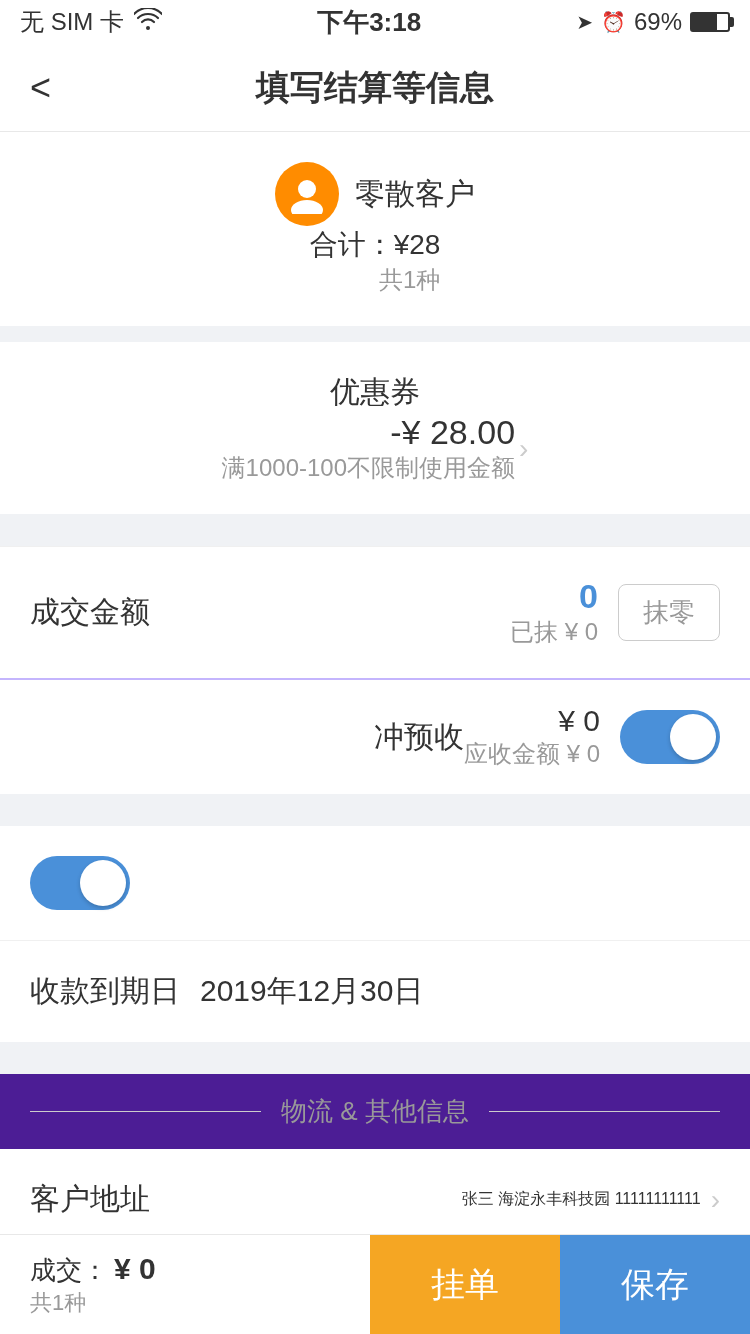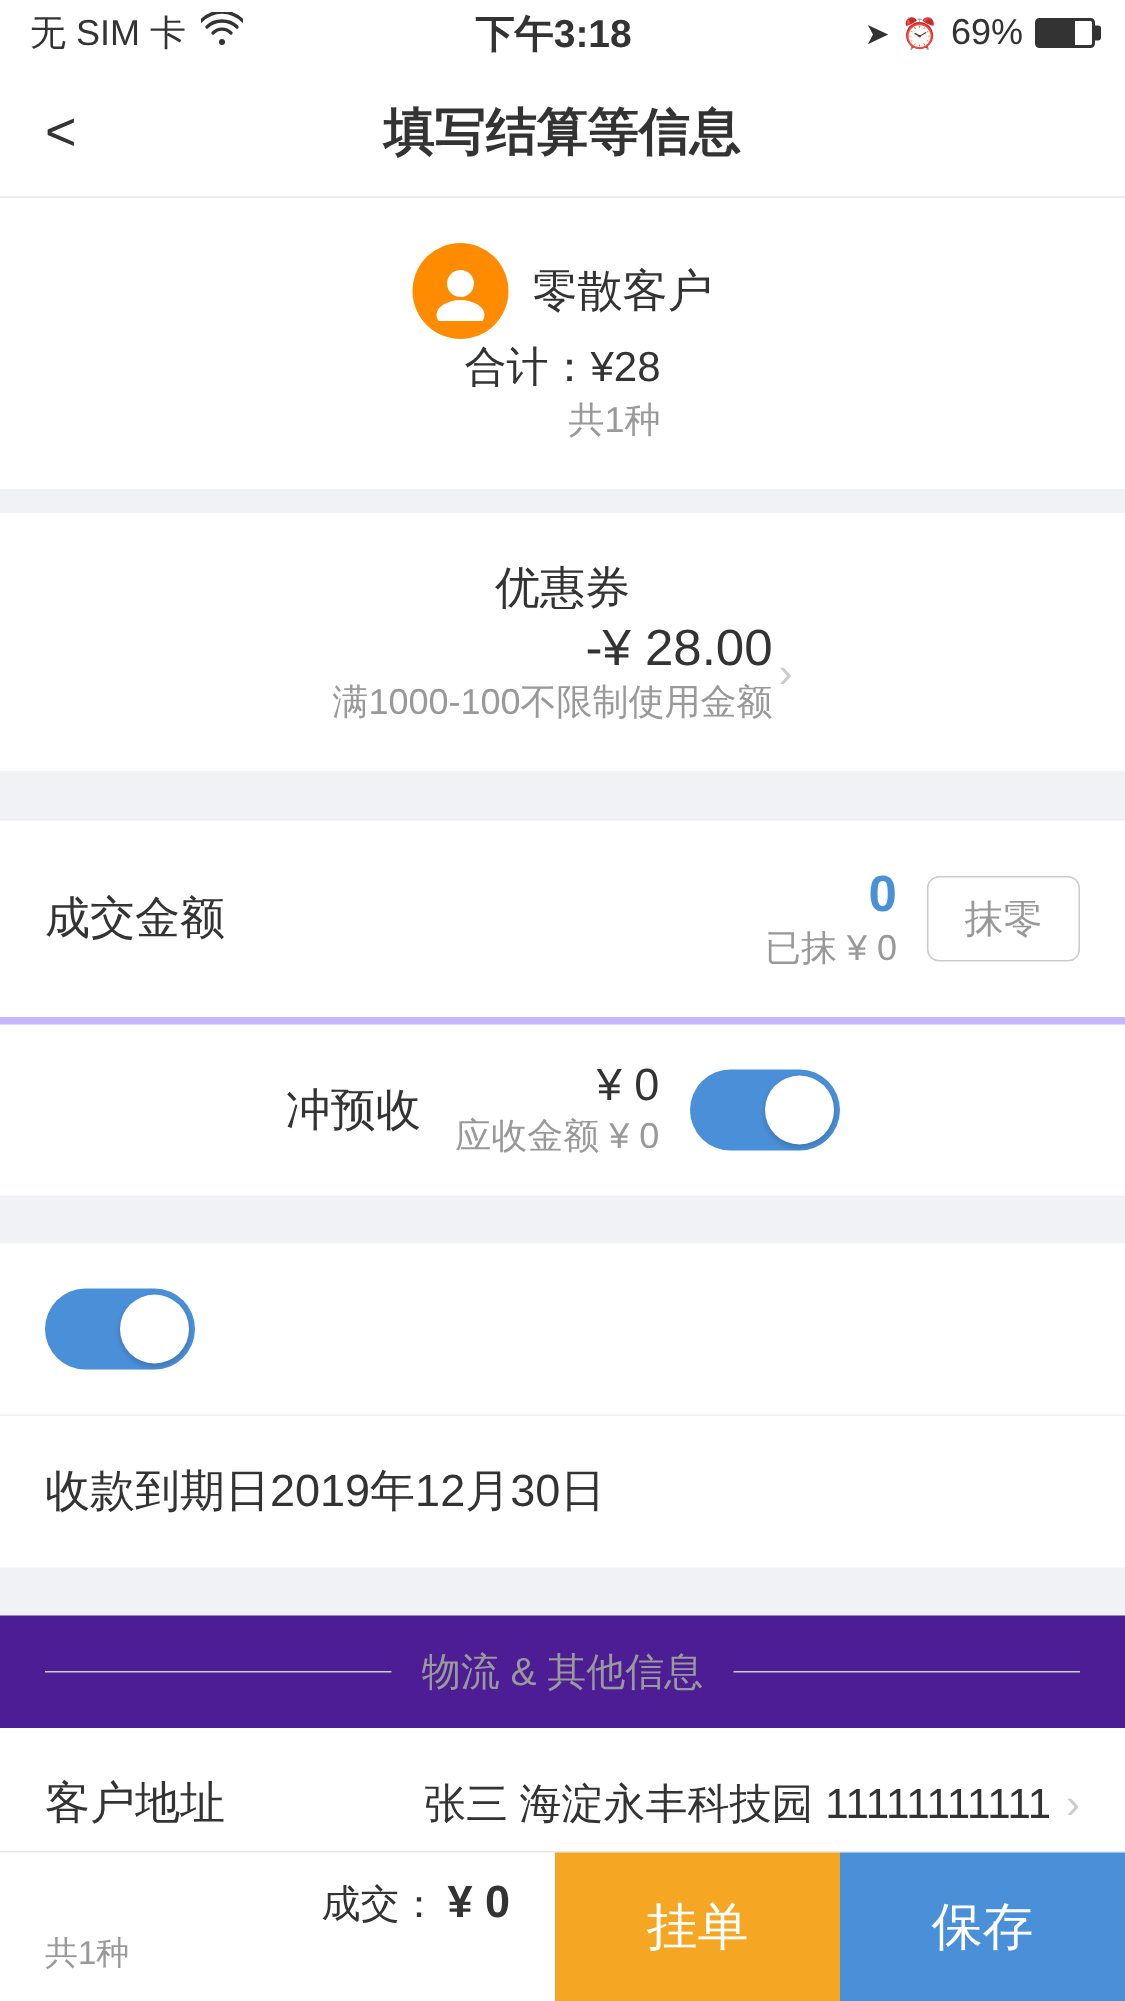--- a/index.html
+++ b/index.html
@@ -178,23 +178,22 @@
       align-items: center;
       gap: 20px;
     }
     .deal-right-col { text-align: right; }
 
     
     .prepay-row {
       padding: 24px 30px;
       display: flex;
       align-items: center;
-      justify-content: center;
-      border-top: 5px solid #c4b5fd;
-      gap: 23px;
+      justify-content: flex-end;
+      border-top: 2px solid #c4b5fd;
     }
     .prepay-right {
       display: flex;
       align-items: center;
       gap: 20px;
     }
     .prepay-amount {
       font-size: 30px;
       color: #333;
       text-align: right;
@@ -232,20 +231,21 @@
       align-items: center;
       justify-content: space-between;
     }
     .debt-label { font-size: 30px; color: #333; }
 
     
     .duedate-row {
       padding: 30px 30px;
       display: flex;
       align-items: center;
+      gap: 20px;
       border-top: 1px solid #f0f0f0;
     }
     .duedate-label { font-size: 30px; color: #333; }
     .duedate-value { font-size: 30px; color: #333; }
 
     
     .divider-section {
       background: #f0f2f5;
       height: 16px;
     }
@@ -272,21 +272,21 @@
 
     
     .address-row {
       padding: 30px 30px;
       display: flex;
       align-items: center;
       justify-content: space-between;
       background: #fff;
     }
     .address-label { font-size: 30px; color: #333; flex-shrink: 0; }
-    .address-value { font-size: 28px; color: #333; margin-left: 20px; flex: 1; }
+    .address-value { font-size: 16px; color: #333; margin-left: 20px; flex: 1; }
     .address-right { display: flex; align-items: center; gap: 10px; }
 
     
     .bottom-bar {
       position: fixed;
       bottom: 0;
       width: 750px;
       height: 100px;
       display: flex;
       background: #fff;
@@ -444,21 +444,21 @@
       <div class="address-value">张三 海淀永丰科技园 11111111111</div>
       <span class="chevron-right">›</span>
     </div>
   </div>
 </div>
 
 <div class="bottom-spacer"></div>
 
 <div class="bottom-bar">
   <div class="bottom-info">
-    <div style="display:flex; align-items:baseline; gap:6px;justify-content:flex-end;">
+    <div style="display:flex; align-items:baseline; gap:6px;">
       <span class="bottom-deal-label">成交：</span>
       <span class="bottom-deal-amount">¥ 0</span>
     </div>
     <div class="bottom-count">共1种</div>
   </div>
   <div class="bottom-btn-hold">挂单</div>
   <div class="bottom-btn-save">保存</div>
 </div>
 
 </body></html>

